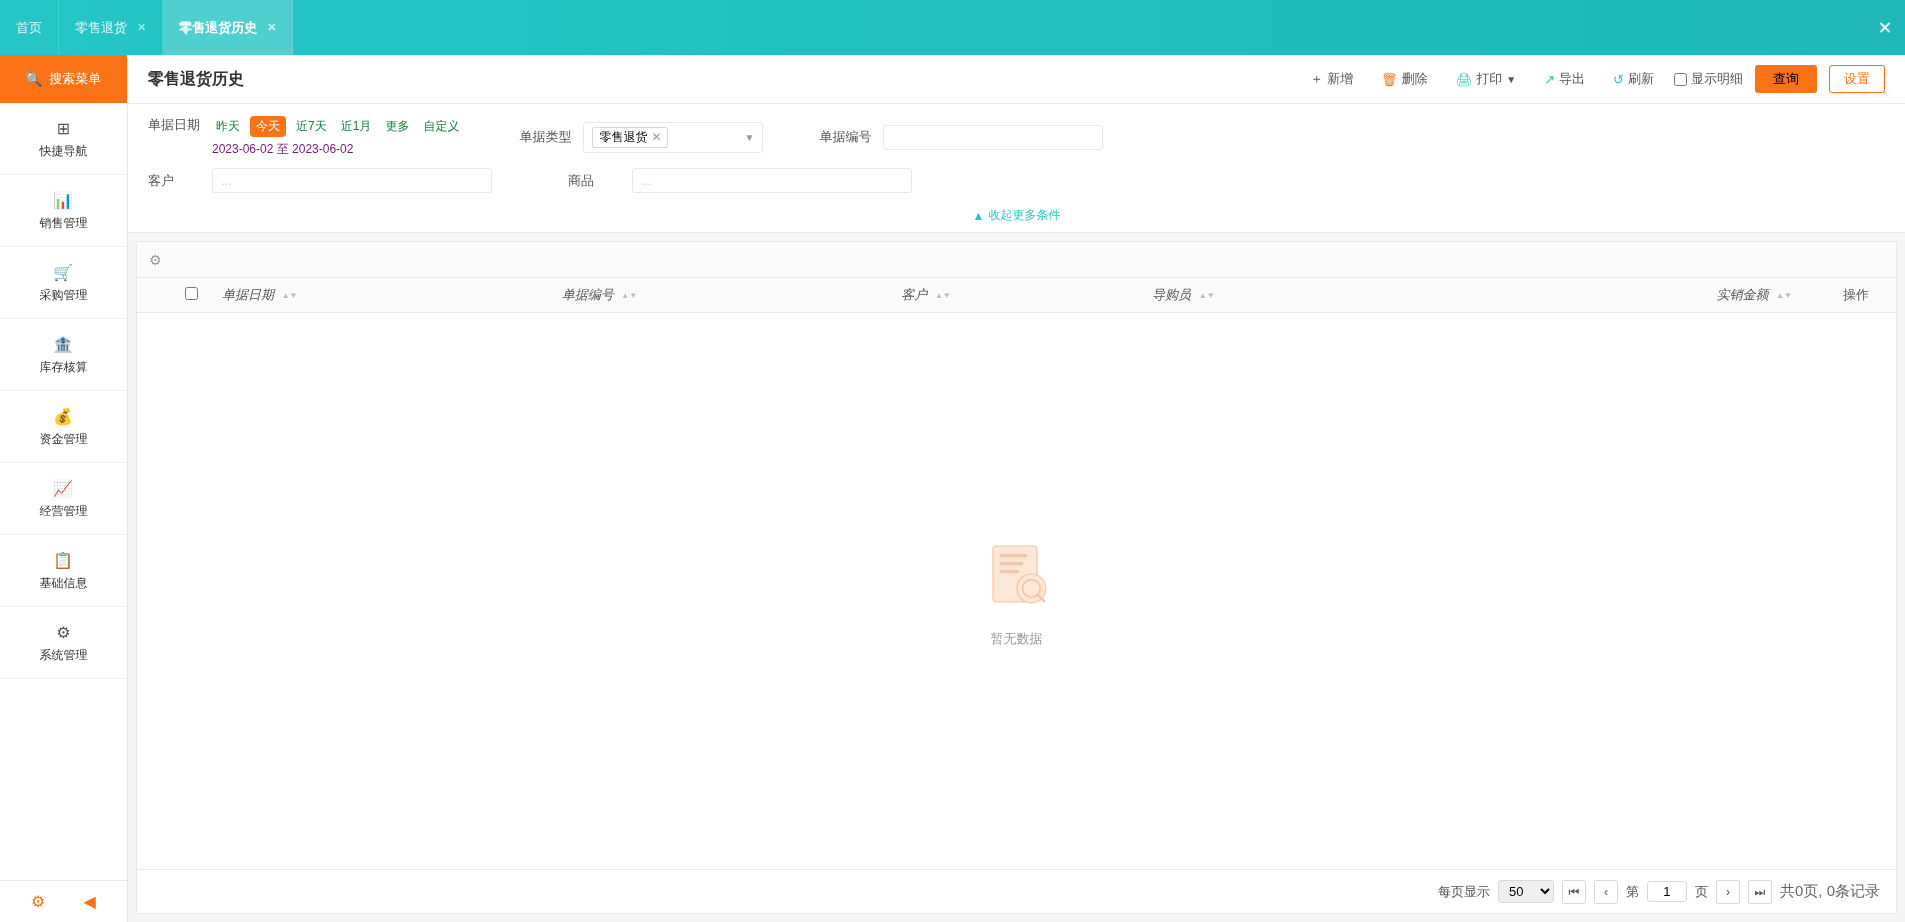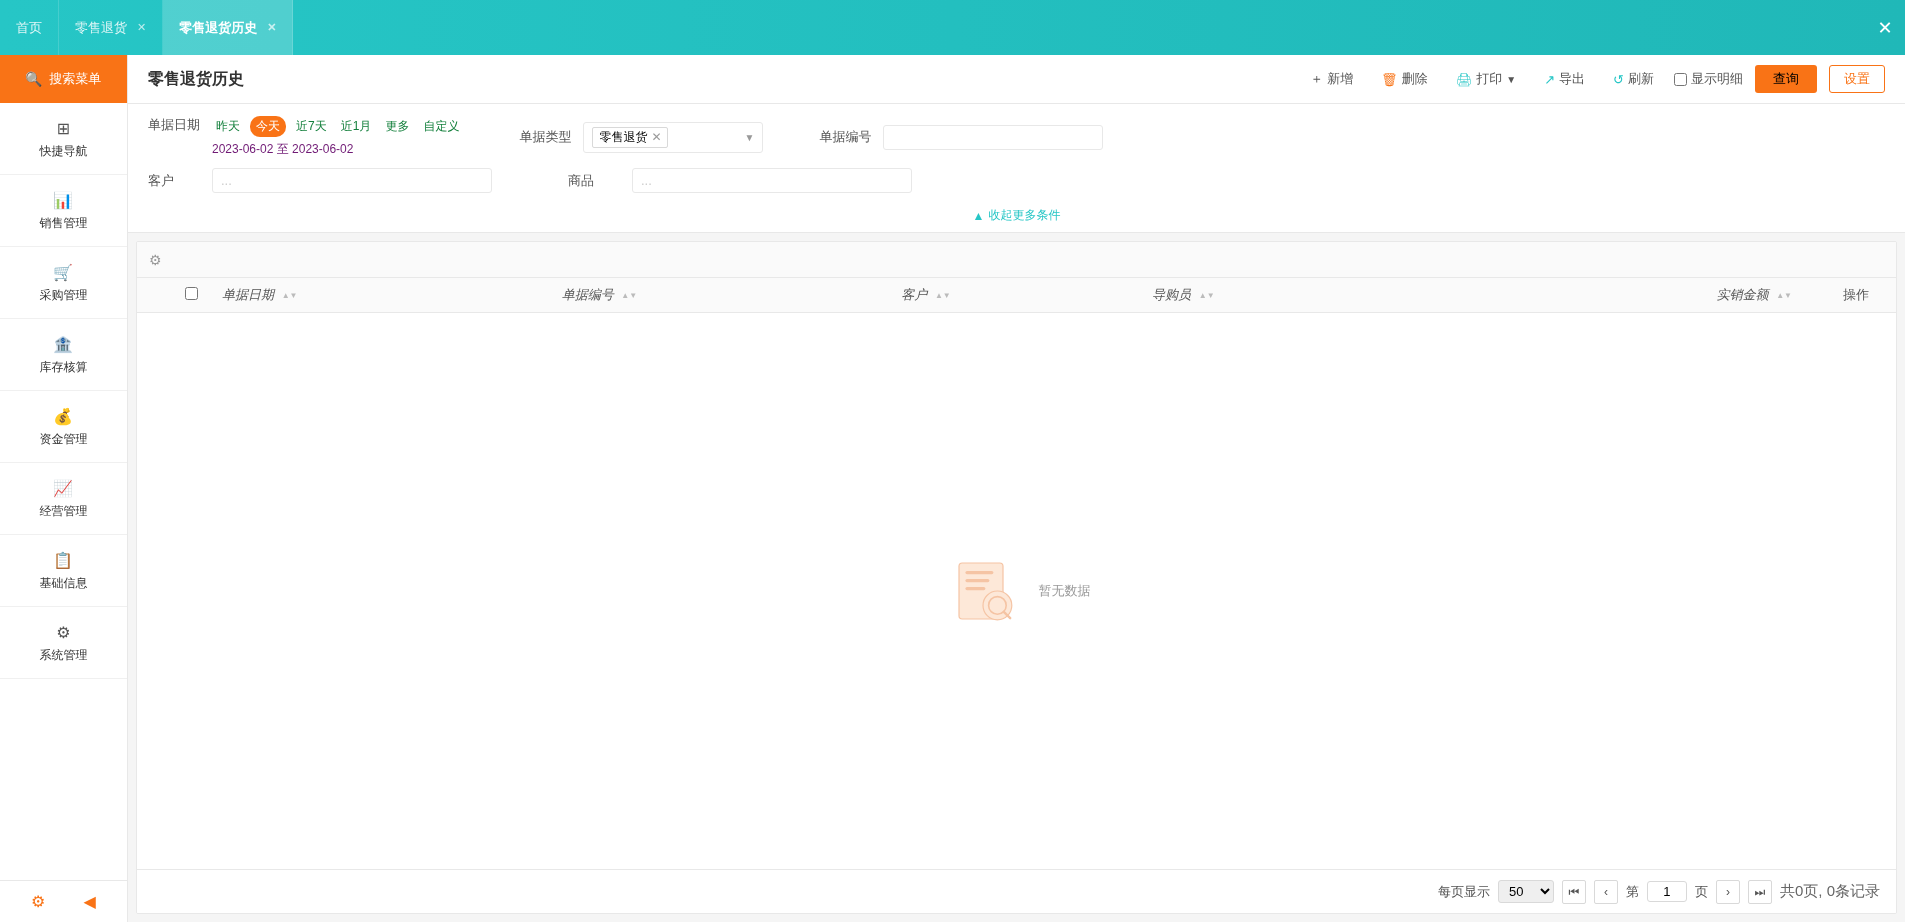--- a/index.html
+++ b/index.html
@@ -210,21 +210,21 @@
       font-size: 12px;
     }
     .date-opt {
       color: #15803d;
       cursor: pointer;
       padding: 2px 4px;
     }
     .date-opt.active {
       background: #f97316;
       color: white;
-      border-radius: 10px;
+      border-radius: 4px;
       padding: 2px 6px;
     }
     .date-range-text {
       font-size: 12px;
       color: #701a75;
       margin-top: 2px;
     }
     .filter-type-select {
       display: flex;
       align-items: center;
@@ -329,21 +329,21 @@
       color: #bbb;
       vertical-align: middle;
     }
     .checkbox-th { width: 36px; text-align: center; }
     .col-ops { width: 80px; text-align: center; }
 
     
     .empty-state {
       flex: 1;
       display: flex;
-      flex-direction: row;
+      flex-direction: column;
       align-items: center;
       justify-content: center;
       gap: 16px;
       padding: 40px;
     }
     .empty-icon {
       width: 80px;
       height: 80px;
     }
     .empty-text {

